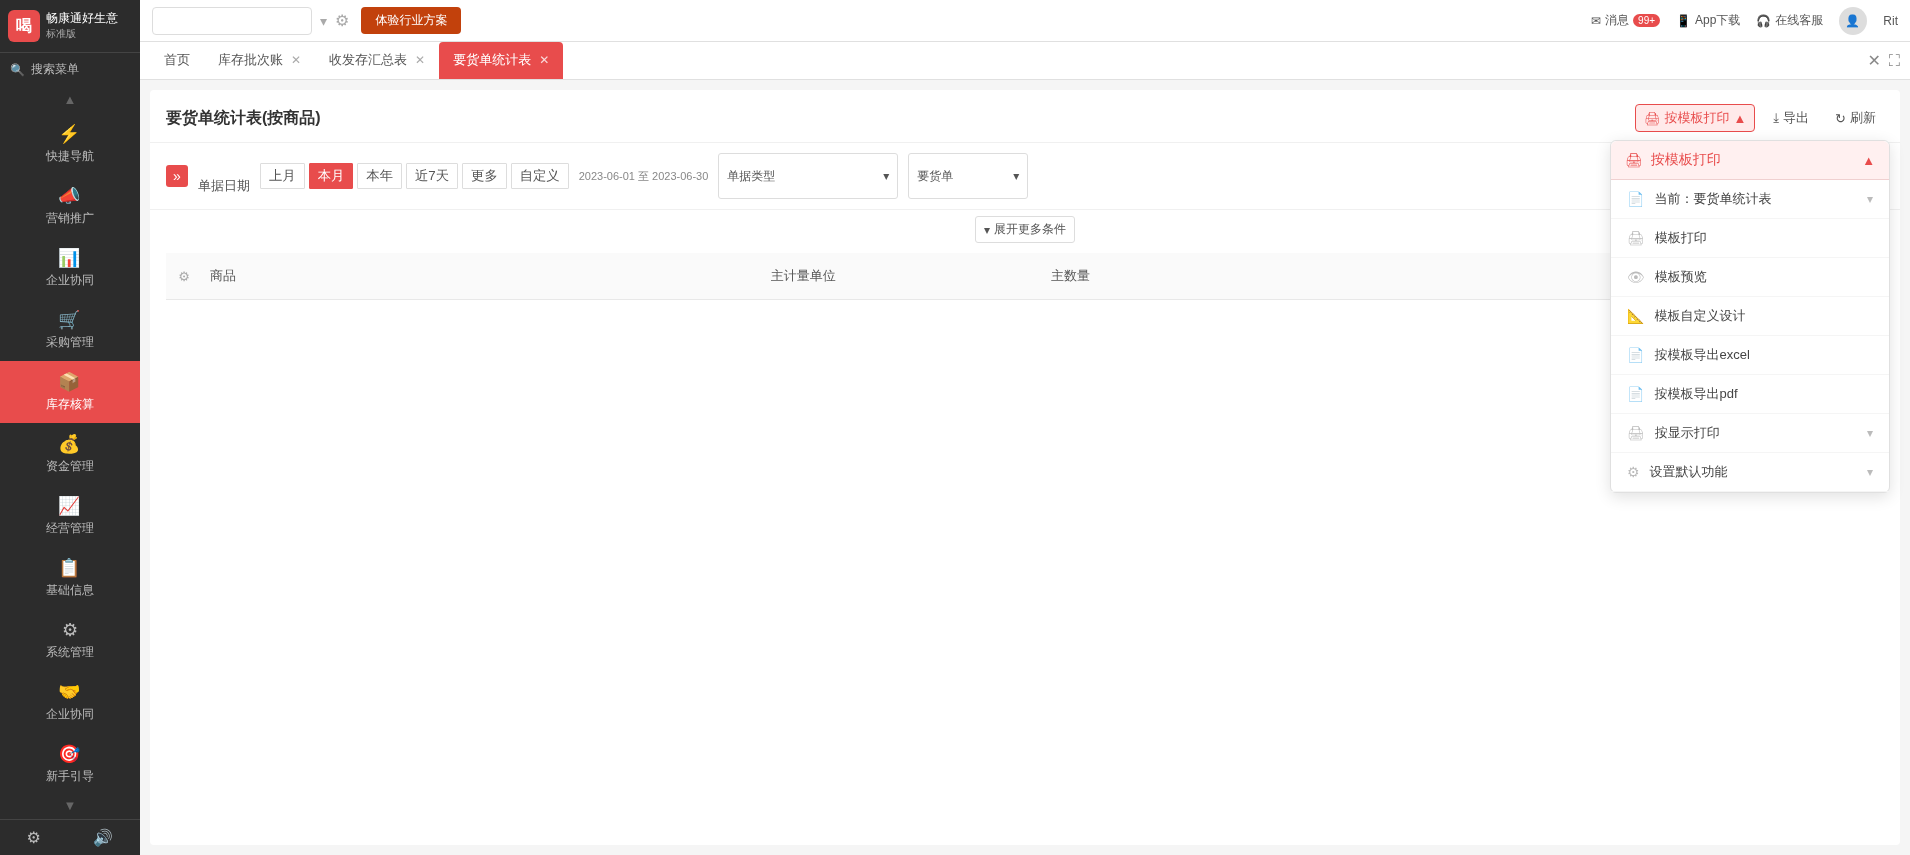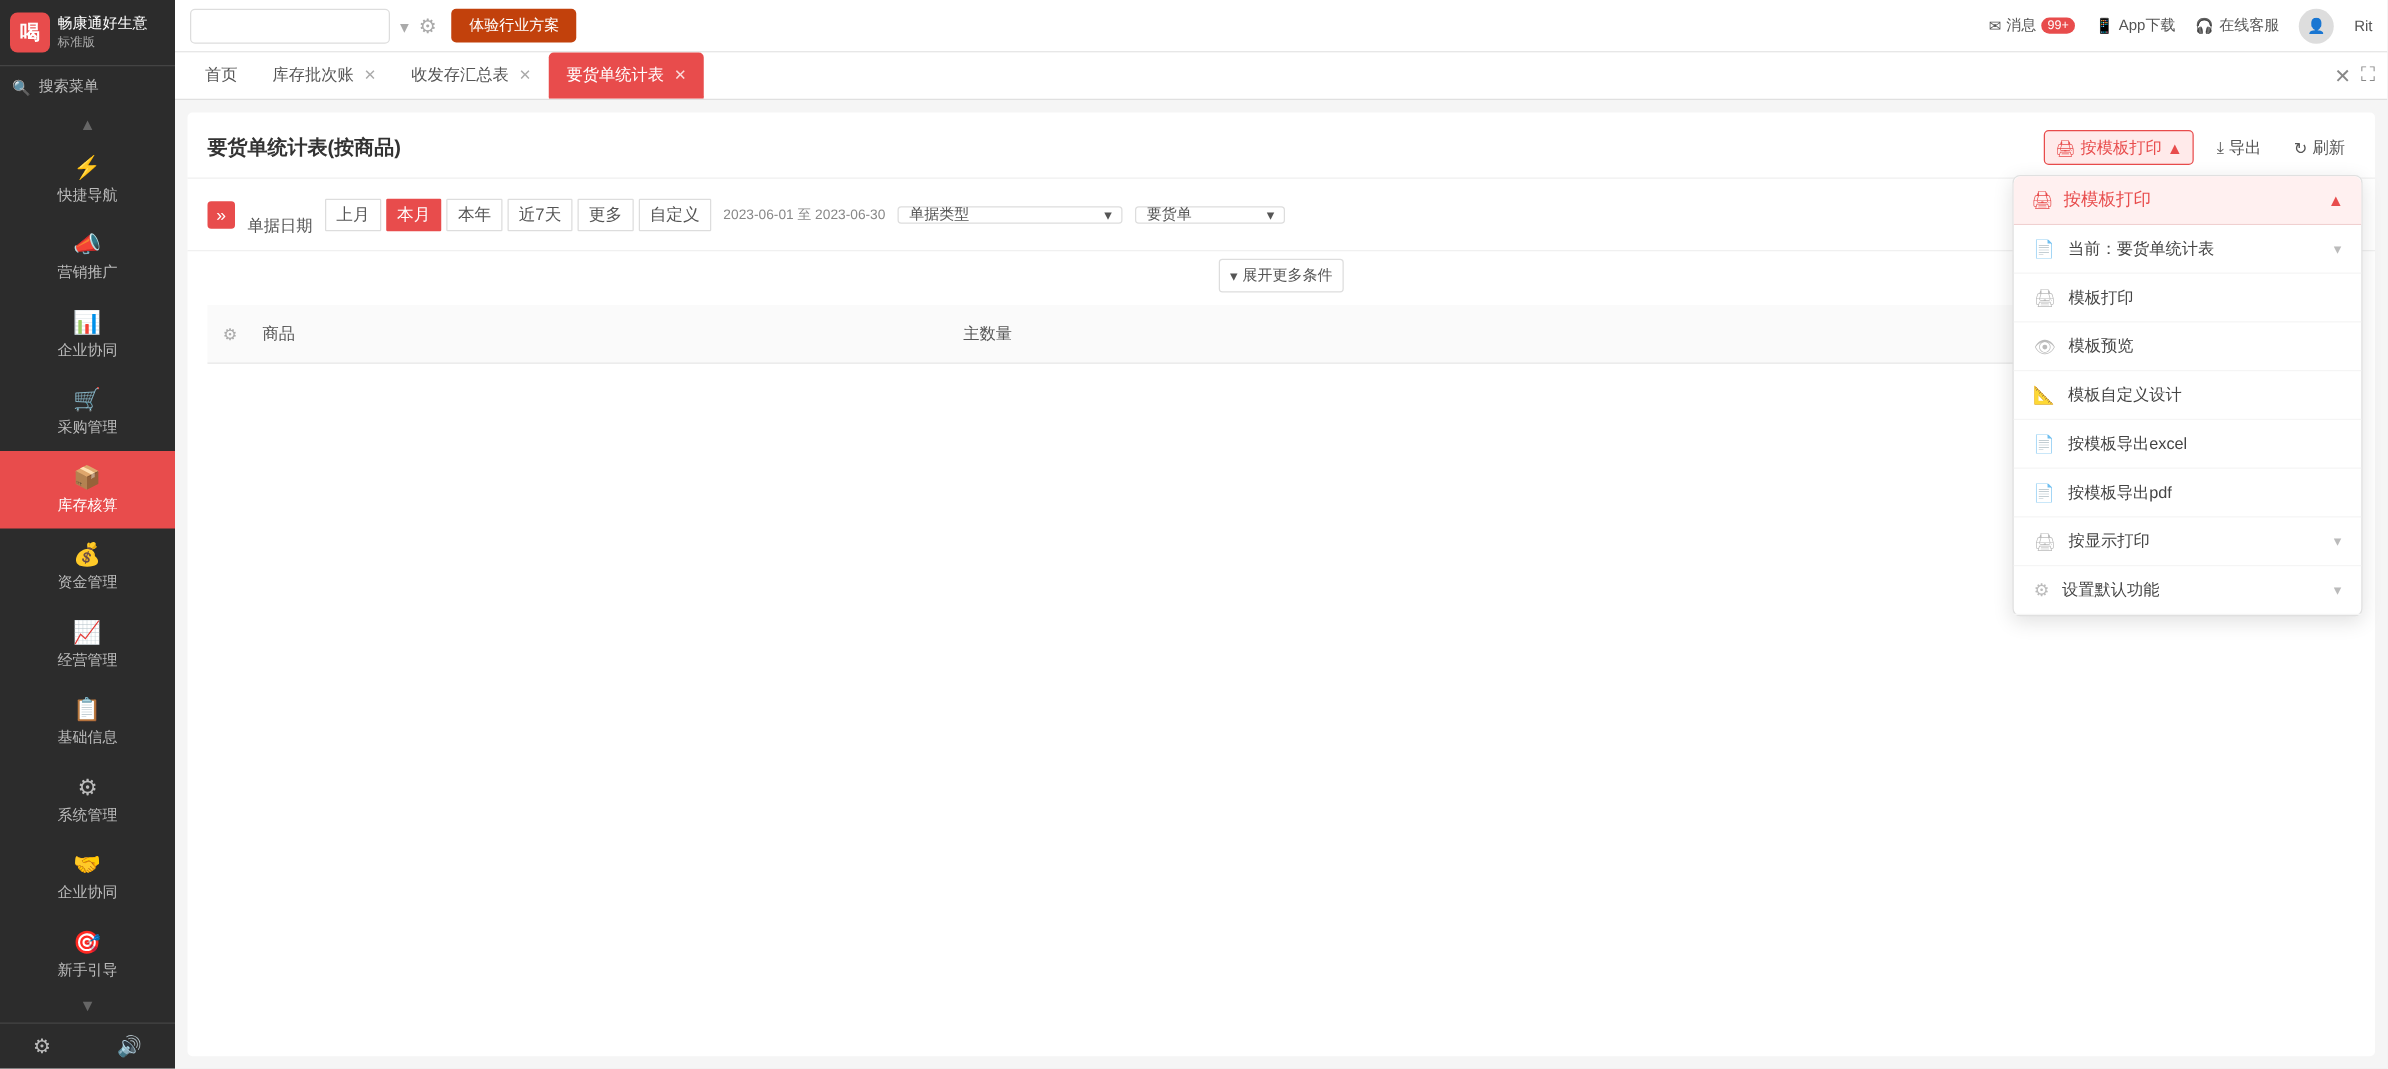--- a/index.html
+++ b/index.html
@@ -309,21 +309,21 @@
       background: #fff;
     }
     .date-btn.active {
       background: #e84c4c;
       color: white;
       border-color: #e84c4c;
     }
 
     .filter-select {
       min-width: 160px;
-      height: 14px;
+      height: 46px;
       border: 1px solid #ddd;
       border-radius: 3px;
       padding: 0 8px;
       font-size: 12px;
       color: #555;
       cursor: pointer;
       display: flex;
       align-items: center;
       justify-content: space-between;
       background: #fff;
@@ -630,20 +630,21 @@
         <div class="expand-more-btn">
           <span>▾</span>
           <span>展开更多条件</span>
         </div>
       </div>
 
       <div class="table-area">
         <div class="table-header">
           <div class="table-settings-icon table-header-cell">⚙</div>
           <div class="table-header-cell">商品</div>
+          <div class="table-header-cell">主计量单位</div>
           <div class="table-header-cell">主数量</div>
           <div class="table-header-cell"></div>
         </div>
 
       </div>
 
     </div>
 
     <div class="dropdown-popup">
       <div class="dropdown-popup-header">

